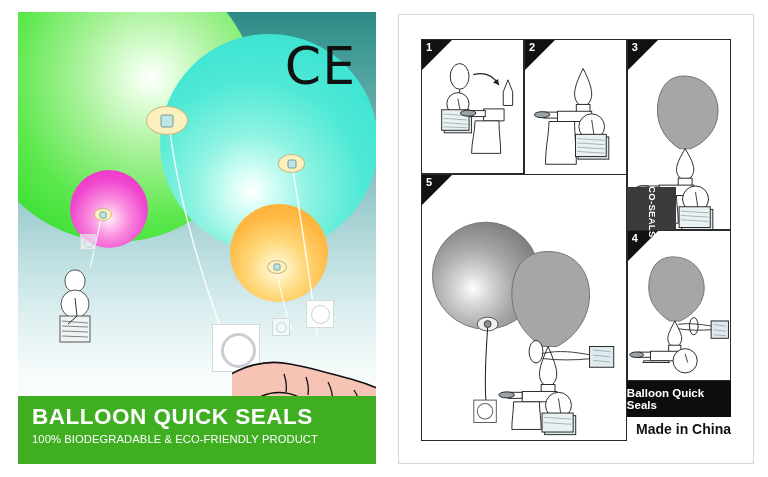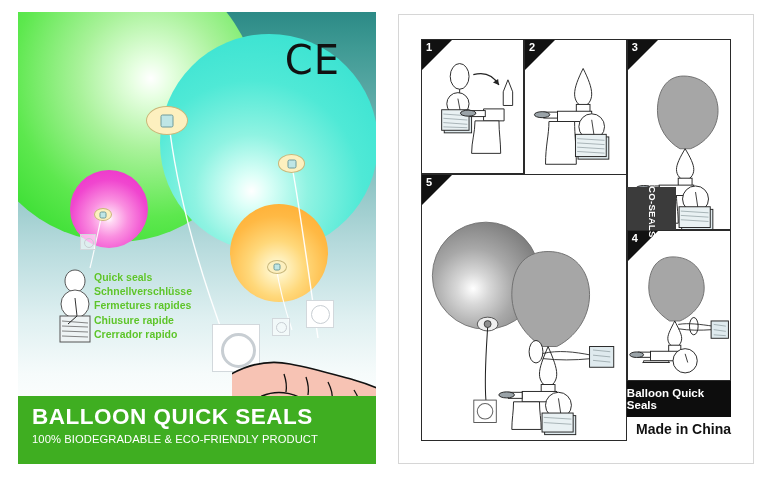--- a/index.html
+++ b/index.html
@@ -14,21 +14,21 @@
   .balloon{position:absolute;border-radius:50%;}
   .b-green{left:-42px;top:-52px;width:282px;height:282px;
     background:radial-gradient(circle at 62% 42%,#ffffff 0%,#e7ffe2 8%,#a9f29a 30%,#5de84e 58%,#3ddf35 78%,#35d62f 100%);}
   .b-teal{left:142px;top:22px;width:218px;height:218px;
     background:radial-gradient(circle at 42% 72%,#ffffff 0%,#ddfff8 8%,#8ff3e2 28%,#4fe9d6 55%,#3ce3d2 80%,#35ded0 100%);}
   .b-magenta{left:52px;top:158px;width:78px;height:78px;
     background:radial-gradient(circle at 50% 62%,#ffffff 0%,#ffd9f4 7%,#fa8fe0 30%,#f046cf 62%,#ec2bc7 100%);}
   .b-orange{left:212px;top:192px;width:98px;height:98px;
     background:radial-gradient(circle at 48% 66%,#fffdf0 0%,#fff3c4 10%,#ffd87a 34%,#ffb944 64%,#ffa82a 100%);}
 
-  .ce{position:absolute;right:36px;top:28px;font-size:40px;font-weight:400;color:#111;
+  .ce{position:absolute;right:20px;top:28px;font-size:52px;font-weight:400;color:#111;
     font-family:"DejaVu Sans",sans-serif;letter-spacing:1px;line-height:1;}
 
   .seal-patch{position:absolute;border-radius:50%;background:#fdf0bf;border:1px solid #c9b77a;}
   .seal-patch .nub{position:absolute;left:50%;top:50%;transform:translate(-50%,-50%);
     border-radius:2px;background:#bfe6e6;border:1px solid #6f9a9a;}
 
   .legend{position:absolute;left:76px;top:258px;}
   .legend li{list-style:none;color:#5cc42b;font-weight:bold;font-size:10.5px;line-height:14.2px;
     white-space:nowrap;text-shadow:0 0 1px rgba(255,255,255,.6);}
   .legend ul{margin:0;padding:0;}
@@ -132,29 +132,20 @@
       <rect x="6" y="48" width="30" height="26" fill="#eef3f4" stroke="#555" stroke-width="1"></rect>
       <g stroke="#666" stroke-width=".8">
         <line x1="8" y1="53" x2="34" y2="55"></line>
           <line x1="8" y1="58" x2="34" y2="59"></line>
         <line x1="8" y1="63" x2="34" y2="64"></line>
           <line x1="8" y1="68" x2="34" y2="69"></line>
       </g>
       <line x1="23" y1="48" x2="14" y2="56" stroke="#222" stroke-width="1"></line>
     </svg>
 
-    <div class="legend">
-      <ul>
-        <li>Quick seals</li>
-        <li>Schnellverschlüsse</li>
-        <li>Fermetures rapides</li>
-        <li>Chiusure rapide</li>
-        <li>Crerrador rapido</li>
-      </ul>
-    </div>
 
     <svg class="hand" viewBox="0 0 170 135">
       <g fill="#f7c3b4" stroke="#111" stroke-width="1.6" stroke-linejoin="round">
         <path d="M-4,46 C16,34 38,30 58,34 C80,38 100,44 122,50 C140,55 156,62 166,72
                  L166,135 L28,135 C18,120 8,104 2,88 C-2,74 -6,58 -4,46 Z"></path>
         <path d="M30,66 C44,60 60,62 72,70 C80,75 84,82 82,90 C80,99 70,104 58,102
                  C44,99 32,90 28,80 C26,73 26,69 30,66 Z"></path>
         <path d="M34,92 C48,88 62,92 72,100 C80,107 82,116 76,123 C70,130 58,130 48,124
                  C38,118 30,106 30,99 C30,95 31,93 34,92 Z"></path>
       </g>

